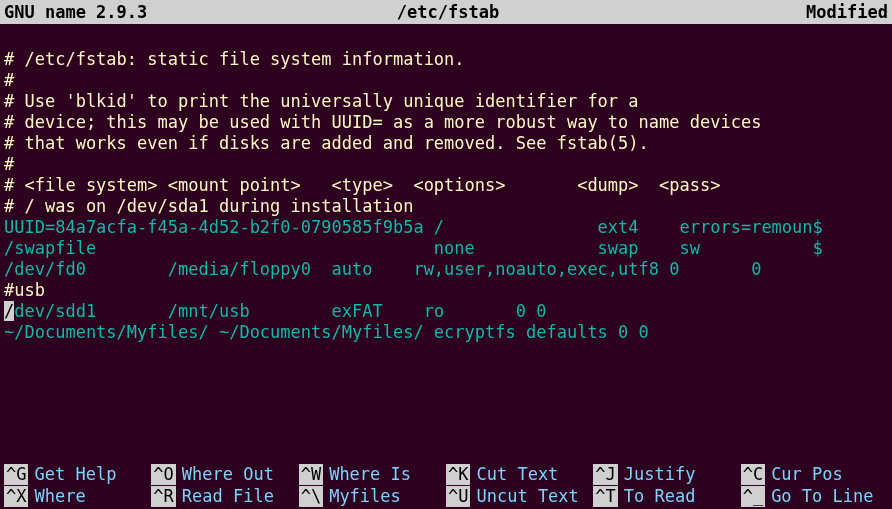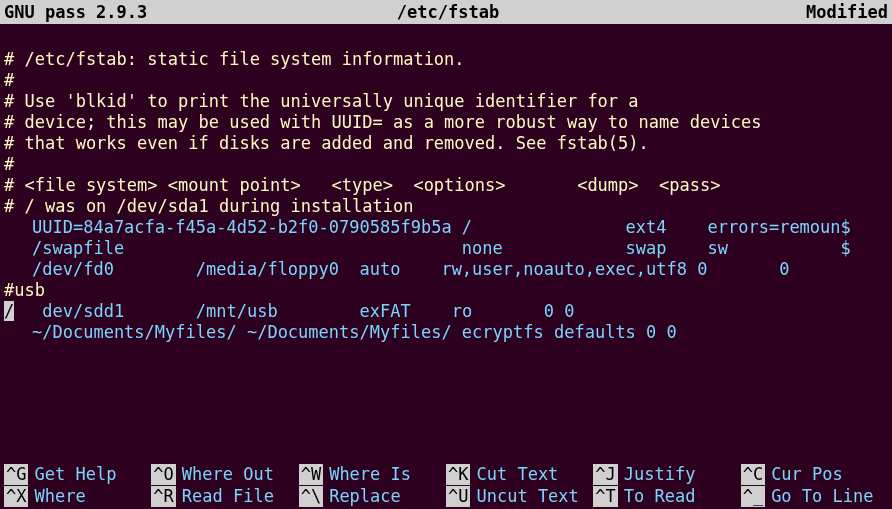--- a/index.html
+++ b/index.html
@@ -27,21 +27,21 @@
   }
   .titlebar .center { position: absolute; left: 4px; right: 0; text-align: center; }
   .titlebar .left { position: relative; z-index: 1; }
   .titlebar .right { position: relative; z-index: 1; }
   .editor {
     padding: 4px 4px 0 4px;
     white-space: pre;
     overflow: hidden;
   }
   .comment { color: #fef9c3; }
-  .plain { color: #7dd3fc; margin-left: 28px; }
+  .plain { color: #14b8a6; }
   .cursor-cell {
     background: #d0d0d0;
     color: #000;
   }
   .line { height: 21px; }
   .shortcut-bar {
     position: absolute;
     bottom: 0;
     left: 0;
     right: 0;
@@ -67,21 +67,21 @@
     display: inline-block;
     min-width: 24px;
     text-align: center;
   }
   .keylabel { color: #7dd3fc; white-space: nowrap; }
 </style>
 </head>
 <body>
 
 <div class="titlebar">
-  <span class="left">GNU pass 2.9.3</span>
+  <span class="left">GNU name 2.9.3</span>
   <span class="center">/etc/fstab</span>
   <span class="right">Modified</span>
 </div>
 
 <div class="editor" id="editor"><div class="line"></div><div class="line"><span class="comment"># /etc/fstab: static file system information.</span></div><div class="line"><span class="comment">#</span></div><div class="line"><span class="comment"># Use 'blkid' to print the universally unique identifier for a</span></div><div class="line"><span class="comment"># device; this may be used with UUID= as a more robust way to name devices</span></div><div class="line"><span class="comment"># that works even if disks are added and removed. See fstab(5).</span></div><div class="line"><span class="comment">#</span></div><div class="line"><span class="comment"># &lt;file system&gt; &lt;mount point&gt;   &lt;type&gt;  &lt;options&gt;       &lt;dump&gt;  &lt;pass&gt;</span></div><div class="line"><span class="comment"># / was on /dev/sda1 during installation</span></div><div class="line"><span class="plain">UUID=84a7acfa-f45a-4d52-b2f0-0790585f9b5a /               ext4    errors=remoun$</span></div><div class="line"><span class="plain">/swapfile                                 none            swap    sw           $</span></div><div class="line"><span class="plain">/dev/fd0        /media/floppy0  auto    rw,user,noauto,exec,utf8 0       0</span></div><div class="line"><span class="comment">#usb</span></div><div class="line"><span class="cursor-cell">/</span><span class="plain">dev/sdd1       /mnt/usb        exFAT    ro       0 0</span></div><div class="line"><span class="plain">~/Documents/Myfiles/ ~/Documents/Myfiles/ ecryptfs defaults 0 0</span></div></div>
 
 <div class="shortcut-bar">
   <div class="shortcut-row" id="row1">
       <div class="shortcut-item">
         <span class="keycap">^G</span>
@@ -112,21 +112,21 @@
       <div class="shortcut-item">
         <span class="keycap">^X</span>
         <span class="keylabel">Where</span>
       </div>
       <div class="shortcut-item">
         <span class="keycap">^R</span>
         <span class="keylabel">Read File</span>
       </div>
       <div class="shortcut-item">
         <span class="keycap">^\</span>
-        <span class="keylabel">Replace</span>
+        <span class="keylabel">Myfiles</span>
       </div>
       <div class="shortcut-item">
         <span class="keycap">^U</span>
         <span class="keylabel">Uncut Text</span>
       </div>
       <div class="shortcut-item">
         <span class="keycap">^T</span>
         <span class="keylabel">To Read</span>
       </div>
       <div class="shortcut-item">

